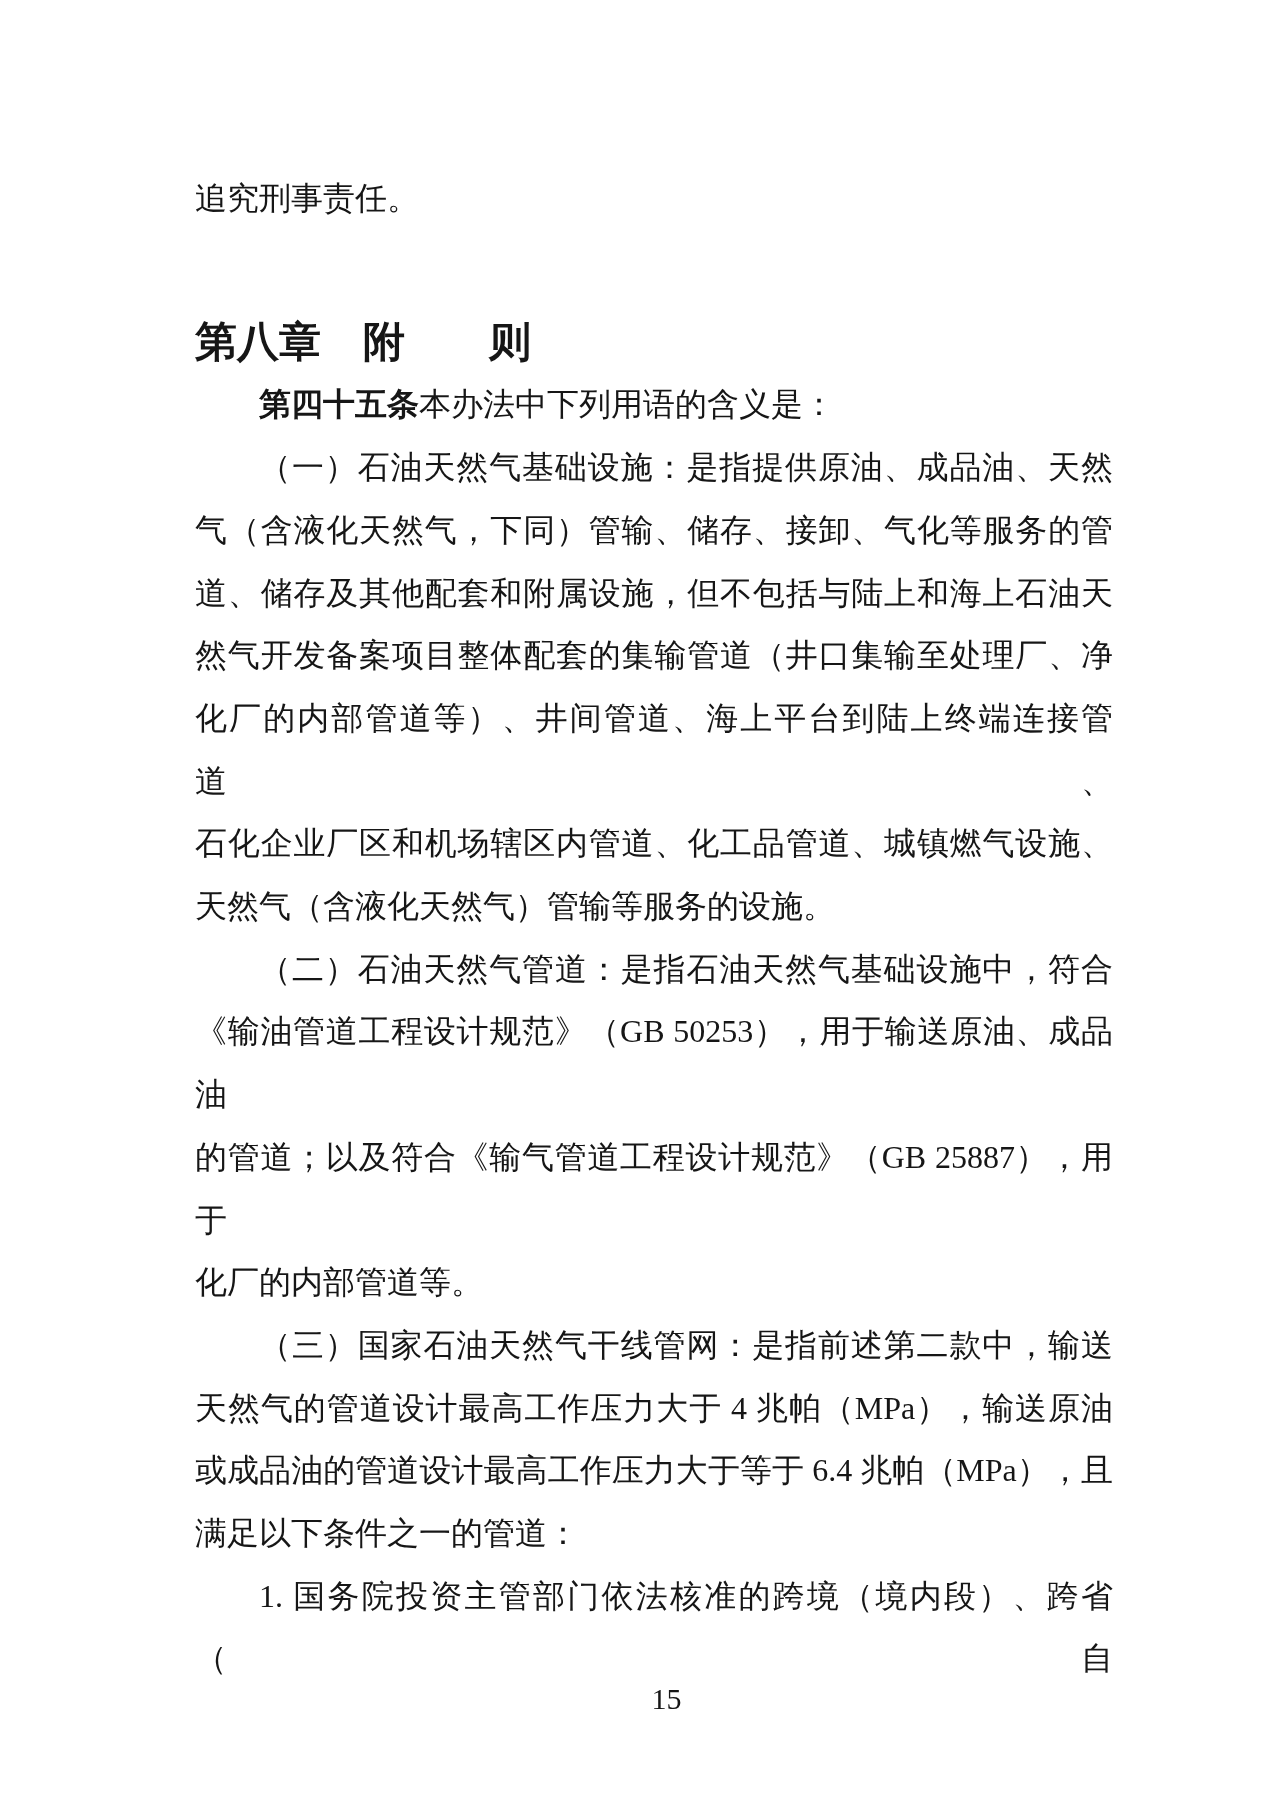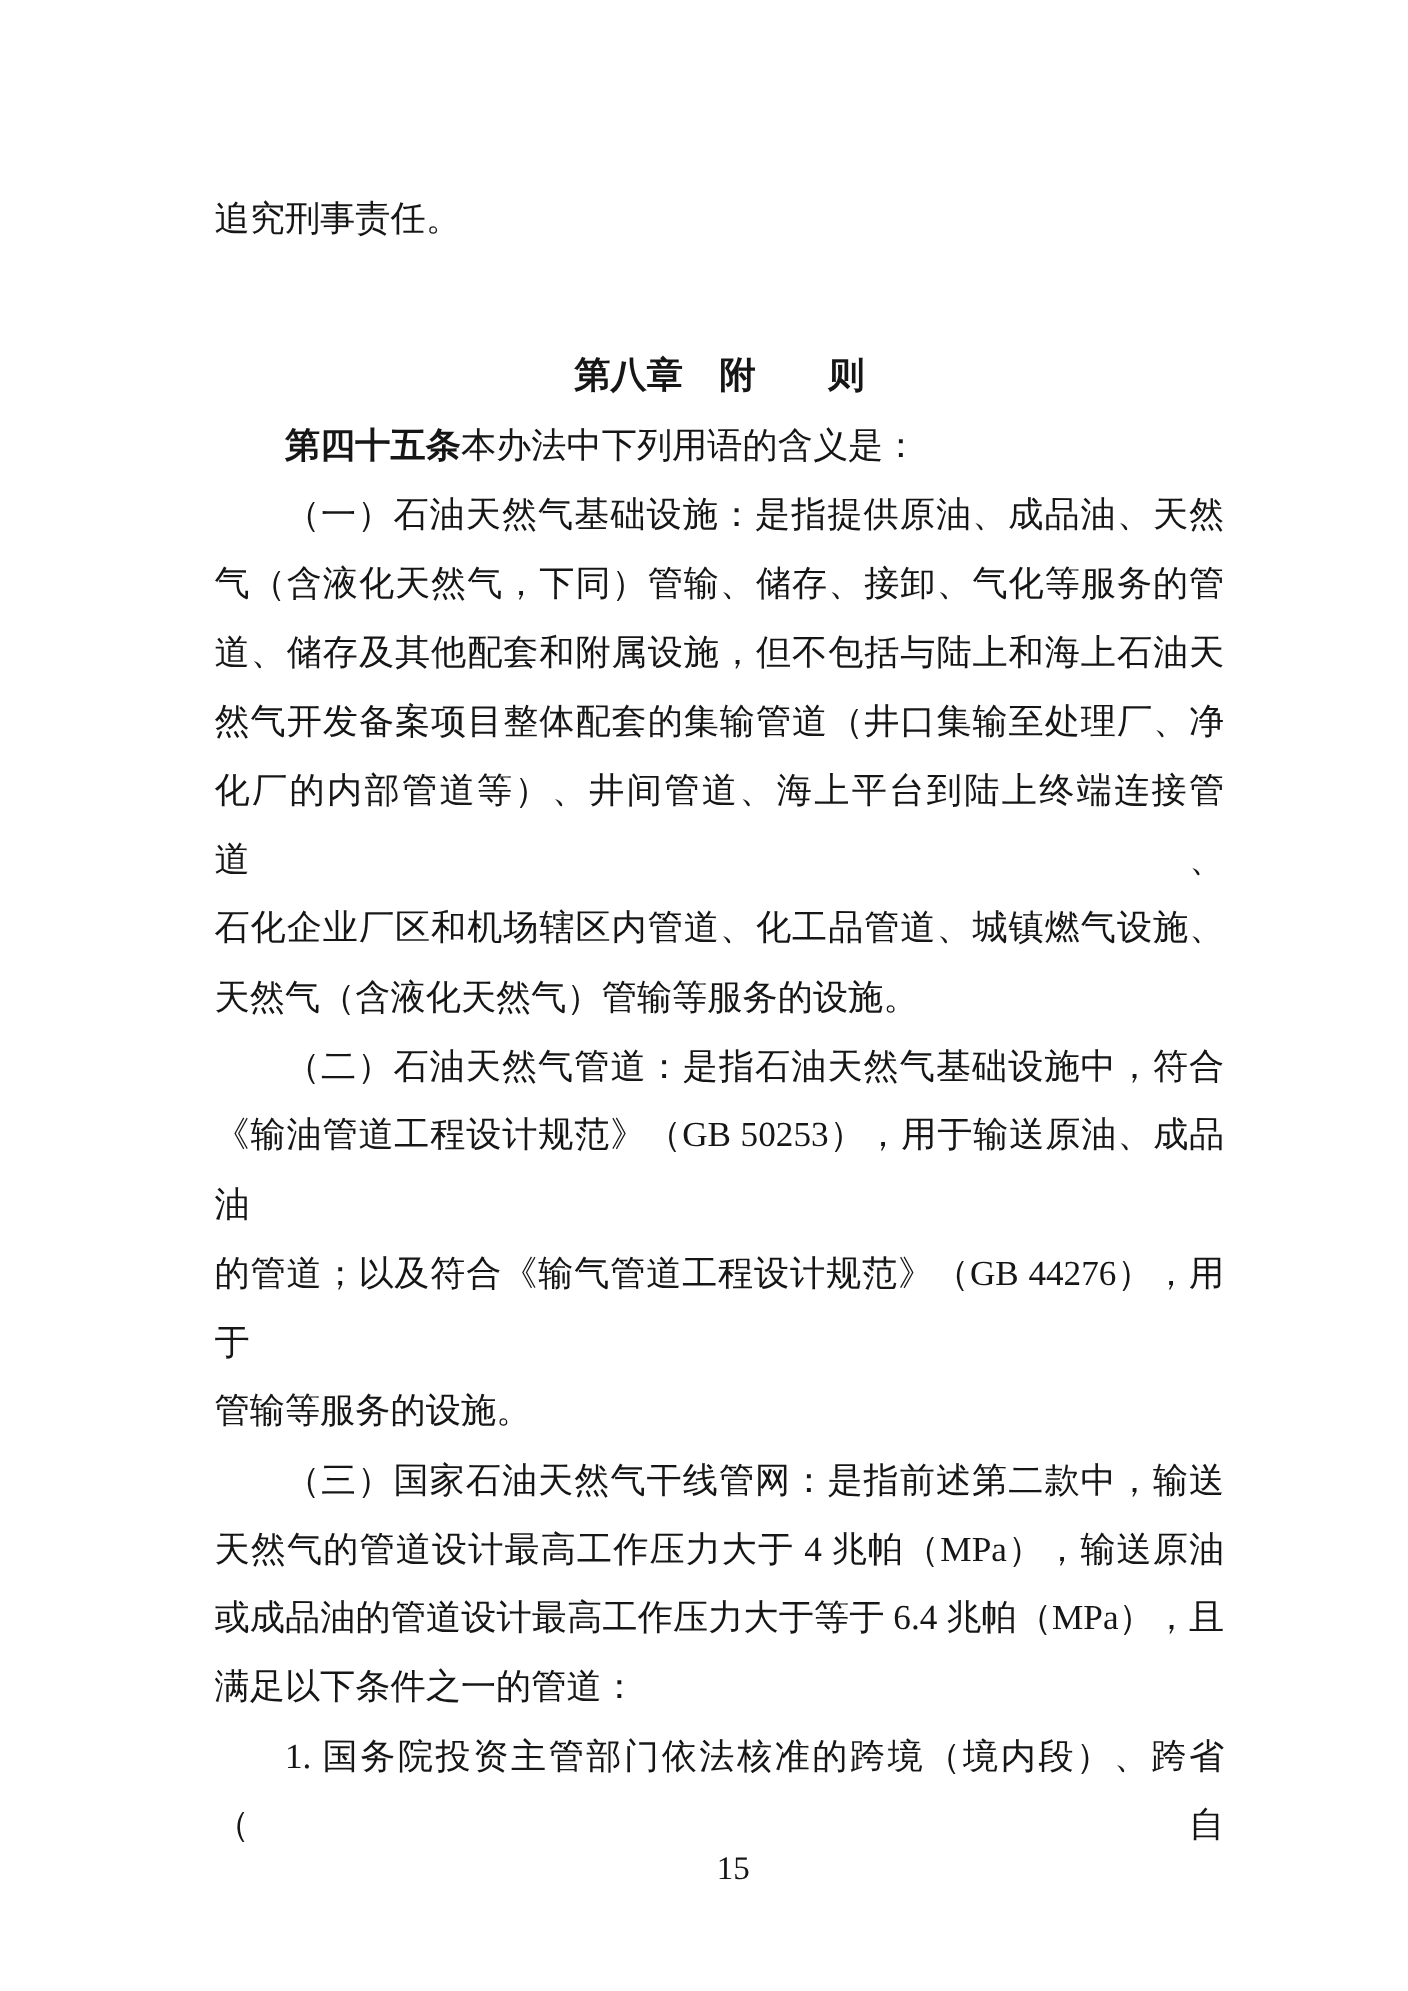--- a/index.html
+++ b/index.html
@@ -35,22 +35,21 @@
     text-justify: inter-ideograph;
   }
   .indent {
     text-indent: 64px;
   }
   .gap-before-heading {
     height: 81px;
   }
   .chapter-heading {
     font-weight: bold;
-    text-align: center;
-    font-size: 33px;
+    font-size: 42px;
     line-height: 62.7px;
   }
   .article-label {
     font-weight: bold;
   }
   .page-number {
     position: absolute;
     top: 1682px;
     left: 14px;
     width: 100%;
@@ -78,22 +77,22 @@
     <div class="line indent fill">（一）石油天然气基础设施：是指提供原油、成品油、天然</div>
     <div class="line fill">气（含液化天然气，下同）管输、储存、接卸、气化等服务的管</div>
     <div class="line fill">道、储存及其他配套和附属设施，但不包括与陆上和海上石油天</div>
     <div class="line fill">然气开发备案项目整体配套的集输管道（井口集输至处理厂、净</div>
     <div class="line fill">化厂的内部管道等）、井间管道、海上平台到陆上终端连接管道、</div>
     <div class="line fill">石化企业厂区和机场辖区内管道、化工品管道、城镇燃气设施、</div>
     <div class="line">天然气（含液化天然气）管输等服务的设施。</div>
 
     <div class="line indent fill">（二）石油天然气管道：是指石油天然气基础设施中，符合</div>
     <div class="line fill">《输油管道工程设计规范》（GB 50253），用于输送原油、成品油</div>
-    <div class="line fill">的管道；以及符合《输气管道工程设计规范》（GB 44276），用于</div>
-    <div class="line">管输等服务的设施。</div>
+    <div class="line fill">的管道；以及符合《输气管道工程设计规范》（GB 25887），用于</div>
+    <div class="line">化厂的内部管道等。</div>
 
     <div class="line indent fill">（三）国家石油天然气干线管网：是指前述第二款中，输送</div>
     <div class="line fill">天然气的管道设计最高工作压力大于 4 兆帕（MPa），输送原油</div>
     <div class="line fill">或成品油的管道设计最高工作压力大于等于 6.4 兆帕（MPa），且</div>
     <div class="line">满足以下条件之一的管道：</div>
 
     <div class="line indent fill">1. 国务院投资主管部门依法核准的跨境（境内段）、跨省（自</div>
 
   </div>
 

